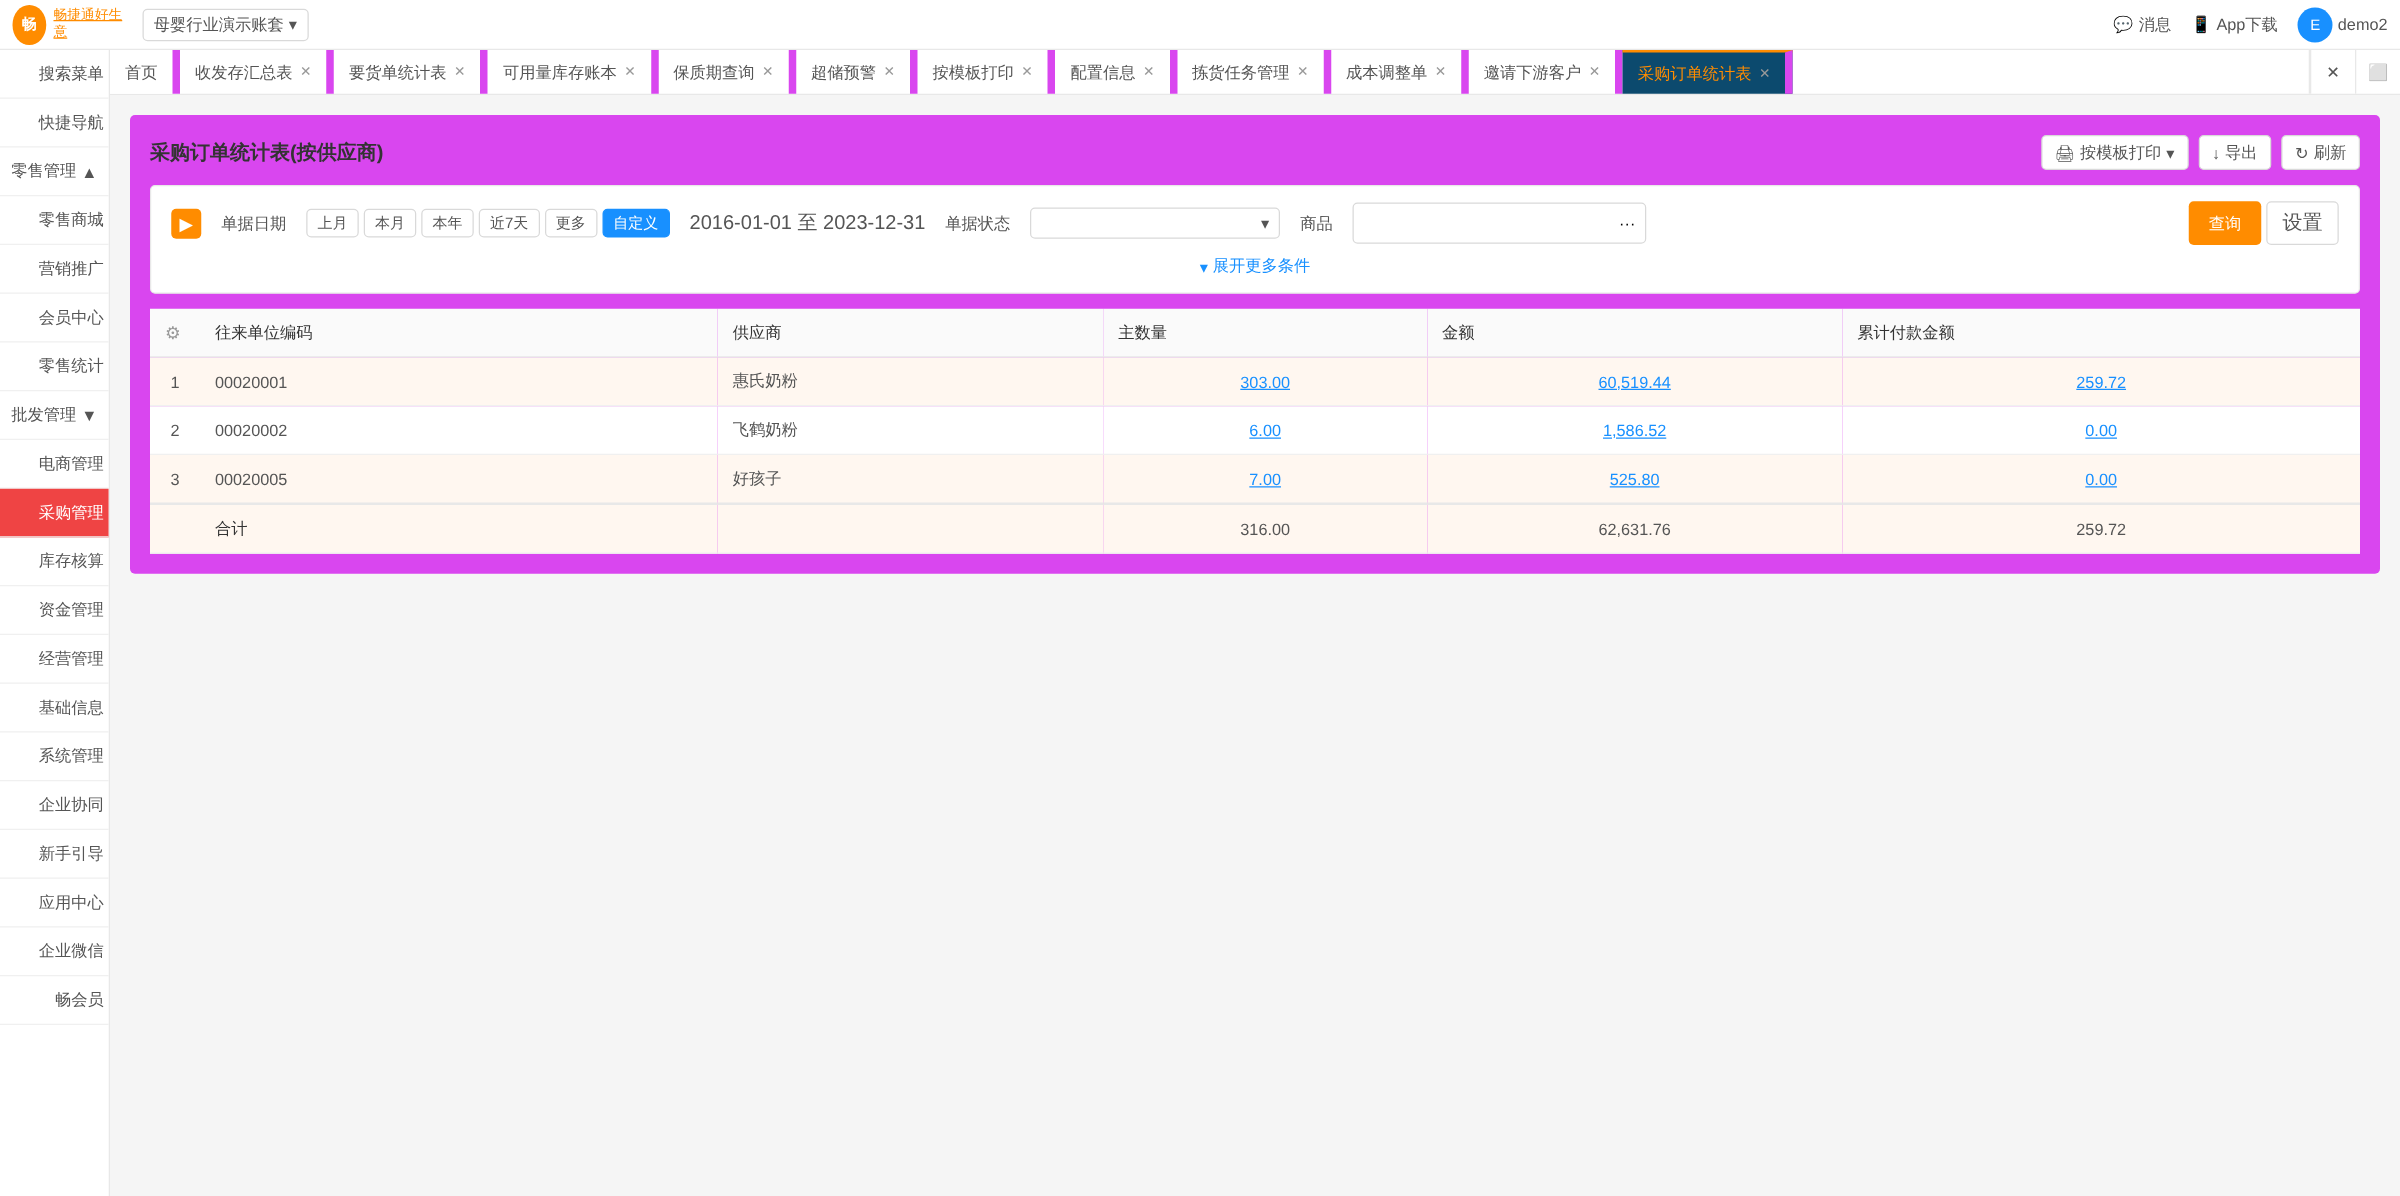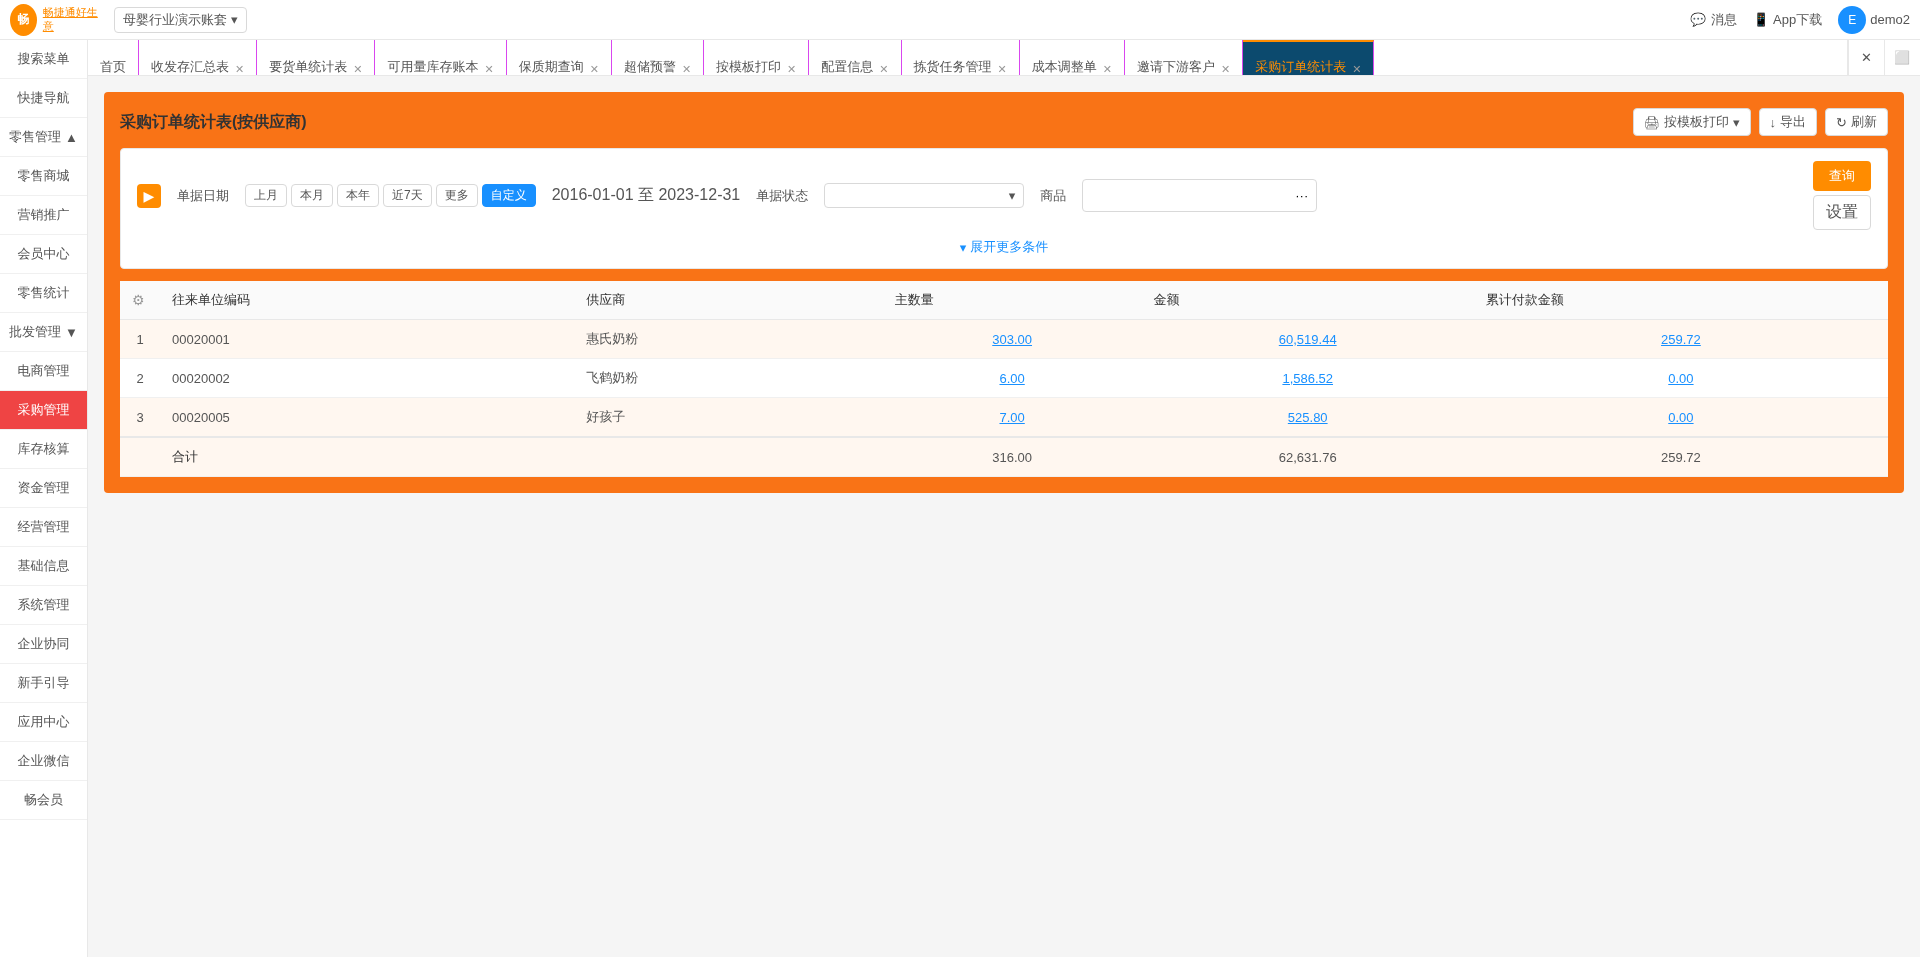--- a/index.html
+++ b/index.html
@@ -16,39 +16,39 @@
     .workspace-selector { display: flex; align-items: center; gap: 4px; color: #555; font-size: 13px; cursor: pointer; border: 1px solid #d9d9d9; border-radius: 4px; padding: 3px 8px; }
     .top-right { margin-left: auto; display: flex; align-items: center; gap: 16px; }
     .top-right-item { display: flex; align-items: center; gap: 4px; color: #555; font-size: 13px; cursor: pointer; }
     .user-avatar { width: 28px; height: 28px; border-radius: 50%; background: #1890ff; display: flex; align-items: center; justify-content: center; color: white; font-size: 12px; }
 
     
     .main-layout { display: flex; flex: 1; overflow: hidden; }
 
     
     .sidebar { width: 88px; background: #fff; border-right: 1px solid #e8e8e8; display: flex; flex-direction: column; overflow-y: auto; flex-shrink: 0; }
-    .sidebar-item { padding: 10px 4px; text-align: center; cursor: pointer; color: #555; font-size: 13px; border-bottom: 1px solid #f0f0f0; display: flex; align-items: center; justify-content: center; }
+    .sidebar-item { padding: 10px 4px; text-align: center; cursor: pointer; color: #555; font-size: 13px; border-bottom: 1px solid #f0f0f0; display: flex; align-items: center; justify-content: flex-end; }
     .sidebar-item.active { background: #ef4444; color: white; }
     .sidebar-item.has-arrow { justify-content: center; gap: 4px; }
 
     
     .content-area { flex: 1; display: flex; flex-direction: column; overflow: hidden; }
 
     
     .tab-bar { display: flex; align-items: center; background: #fff; border-bottom: 1px solid #e8e8e8; height: 36px; flex-shrink: 0; overflow: hidden; }
-    .tab-item { display: flex; align-items: flex-end; padding: 0 12px; height: 36px; border-right: 1px solid #d946ef; cursor: pointer; white-space: nowrap; font-size: 13px; color: #555; gap: 6px; flex-shrink: 0; }
+    .tab-item { display: flex; align-items: center; padding: 0 12px; height: 36px; border-right: 6px solid #d946ef; cursor: pointer; white-space: nowrap; font-size: 13px; color: #555; gap: 6px; flex-shrink: 0; }
     .tab-item.active { background: #0c4a6e; color: #ff8c00; border-top: 2px solid #ff8c00; }
     .tab-item.home { background: #fff; }
     .tab-close { font-size: 11px; color: #999; cursor: pointer; }
     .tab-controls { margin-left: auto; display: flex; align-items: center; height: 36px; border-left: 1px solid #e8e8e8; }
     .tab-ctrl-btn { width: 36px; height: 36px; display: flex; align-items: center; justify-content: center; cursor: pointer; color: #555; border-left: 1px solid #e8e8e8; }
 
     
     .page-content { flex: 1; overflow-y: auto; padding: 16px; background: #f5f5f5; }
-    .page-card { background: #f97316; border-radius: 4px; padding: 16px; }
+    .page-card { background: #d946ef; border-radius: 4px; padding: 16px; }
 
     
     .page-header { display: flex; align-items: center; justify-content: space-between; margin-bottom: 12px; }
     .page-title { font-size: 16px; font-weight: 600; color: #333; }
     .page-actions { display: flex; align-items: center; gap: 8px; }
     .btn-print { display: flex; align-items: center; gap: 4px; border: 1px solid #d9d9d9; background: #fff; border-radius: 4px; padding: 4px 10px; cursor: pointer; font-size: 13px; color: #555; }
     .btn-export { display: flex; align-items: center; gap: 4px; border: 1px solid #d9d9d9; background: #fff; border-radius: 4px; padding: 4px 10px; cursor: pointer; font-size: 13px; color: #555; }
     .btn-refresh { display: flex; align-items: center; gap: 4px; border: 1px solid #d9d9d9; background: #fff; border-radius: 4px; padding: 4px 10px; cursor: pointer; font-size: 13px; color: #555; }
     .btn-query { background: #ff8c00; color: #fff; border: none; border-radius: 4px; padding: 6px 16px; cursor: pointer; font-size: 13px; }
     .btn-settings { background: #fff; color: #555; border: 1px solid #d9d9d9; border-radius: 4px; padding: 6px 12px; cursor: pointer; font-size: 16px; }
@@ -73,21 +73,21 @@
     .data-table tr.row-odd { background: #fff7f0; }
     .data-table tr.row-even { background: #fff; }
     .data-table .col-num { text-align: center; color: #555; }
     .data-table .col-link { color: #1890ff; text-decoration: underline; cursor: pointer; }
     .table-footer { background: #fff7f0; }
     .table-footer td { font-weight: 500; color: #333; padding: 10px 12px; border-top: 2px solid #e8e8e8; }
 
     
     .col-settings { width: 40px; text-align: center; }
     .settings-icon { cursor: pointer; color: #999; font-size: 14px; }
-    .query-actions { display: flex; flex-direction: column; gap: 4px; margin-left: auto; }
+    .query-actions { display: flex; flex-direction: row; gap: 4px; margin-left: auto; }
   </style>
 </head>
 <body>
 
 <div class="top-bar">
   <div class="logo-area">
     <div class="logo-icon">畅</div>
     <div class="logo-text">畅捷通好生意</div>
   </div>
   <div class="workspace-selector">

